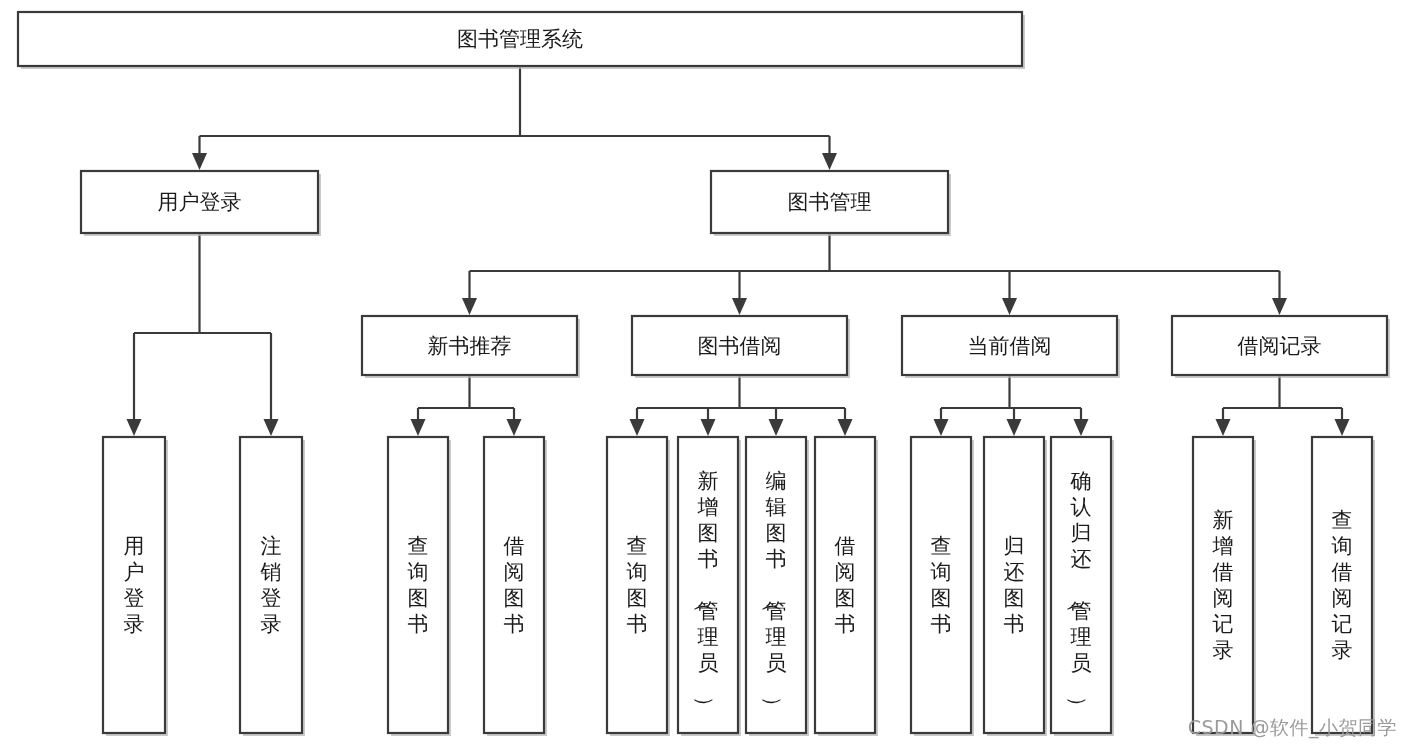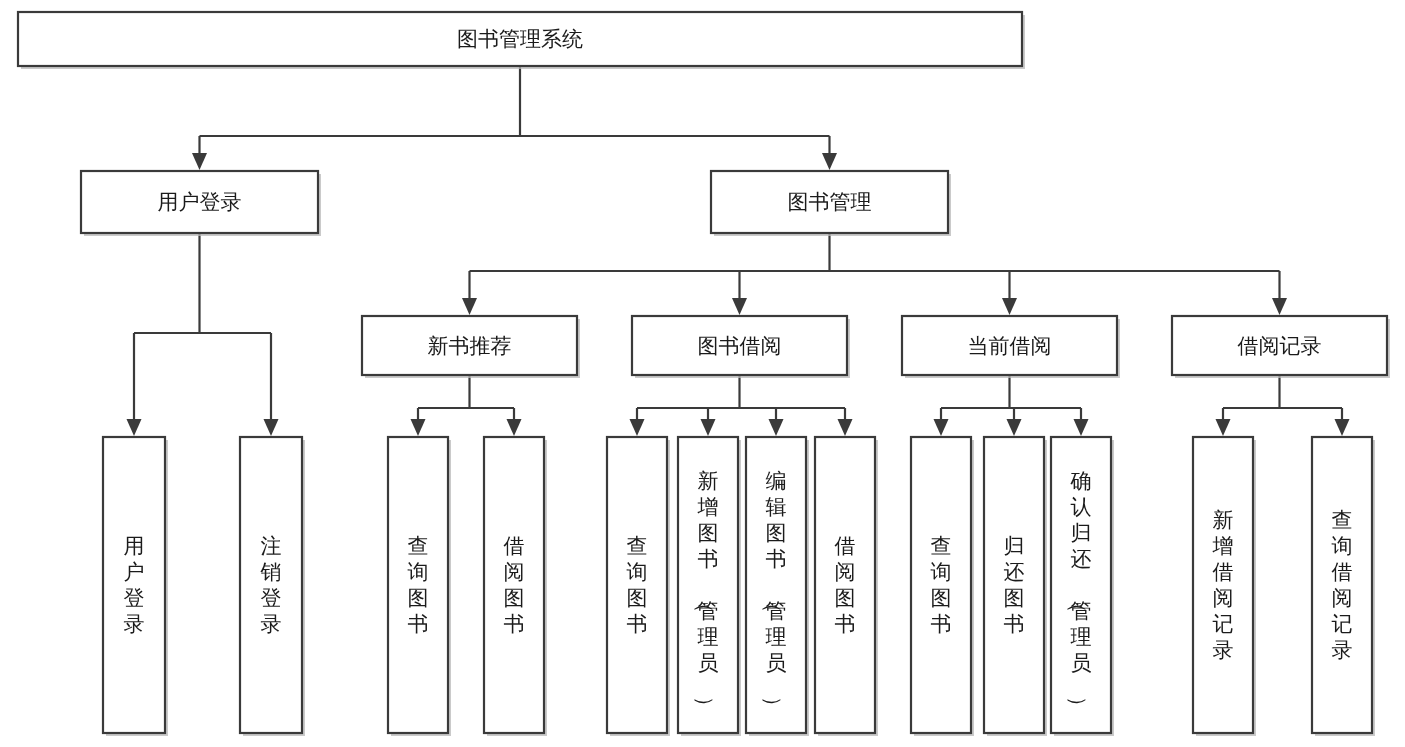--- a/index.html
+++ b/index.html
@@ -242,13 +242,14 @@
           <rect x="1193" y="437" width="60" height="296" class="node-box"></rect>
           <text x="1223" class="node-label-v"><tspan x="1223" y="527">新</tspan><tspan x="1223" y="553">增</tspan><tspan x="1223" y="579">借</tspan><tspan x="1223" y="605">阅</tspan><tspan x="1223" y="631">记</tspan><tspan x="1223" y="657">录</tspan></text>
         </g>
         <g>
           <rect x="1315" y="440" width="60" height="296" class="node-shadow"></rect>
           <rect x="1312" y="437" width="60" height="296" class="node-box"></rect>
           <text x="1342" class="node-label-v"><tspan x="1342" y="527">查</tspan><tspan x="1342" y="553">询</tspan><tspan x="1342" y="579">借</tspan><tspan x="1342" y="605">阅</tspan><tspan x="1342" y="631">记</tspan><tspan x="1342" y="657">录</tspan></text>
         </g>
       </g>
   </svg>
+  <div class="watermark">CSDN @软件_小贺同学</div>
 </div>
 
 </body></html>

